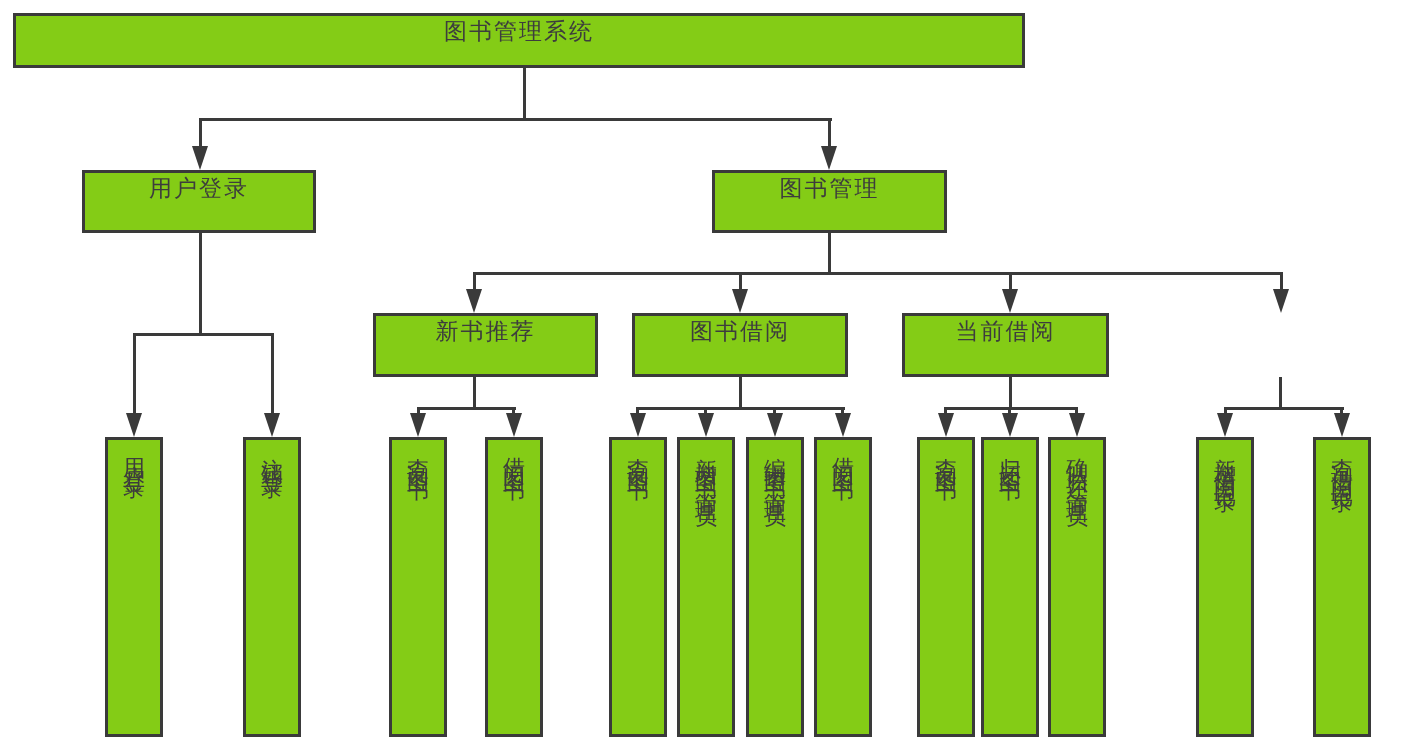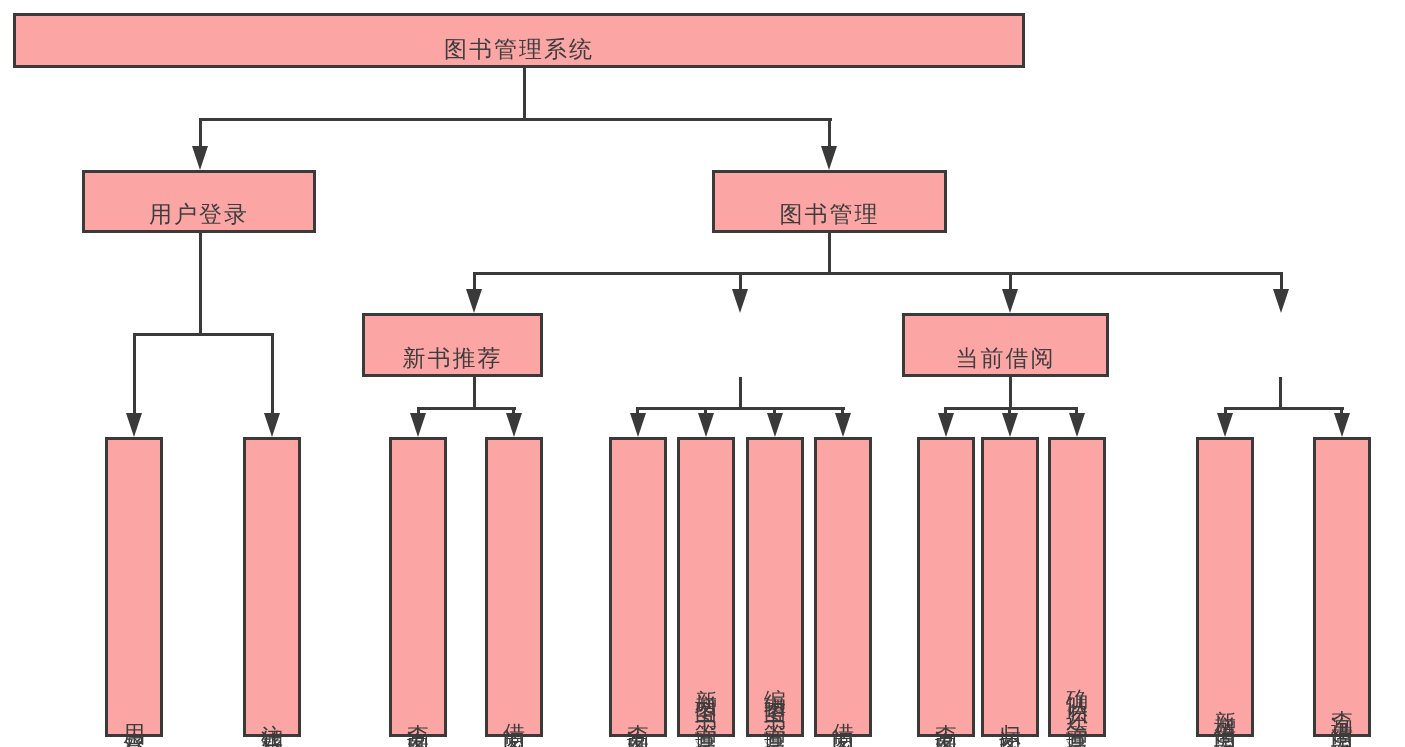--- a/index.html
+++ b/index.html
@@ -8,22 +8,22 @@
     background:#ffffff;
     font-family:"Liberation Sans","DejaVu Sans",sans-serif;
     overflow:hidden;
   }
   .canvas { position:relative; width:1405px; height:747px; background:var(--c-background,#ffffff); }
 
   .box {
     position:absolute;
     box-sizing:border-box;
     border:3px solid var(--c-line,#383838);
-    background:#fca5a5;
-    display:flex; align-items:flex-end; justify-content:center;
+    background:#84cc16;
+    display:flex; align-items:flex-start; justify-content:center;
     color:var(--c-text,#3d3d3d);
   }
   .hbox { font-size:23px; letter-spacing:2px; }
   .vbox {
     font-size:22px;
   }
   .vbox span {
     writing-mode:vertical-rl;
     letter-spacing:7px;
     line-height:1;
@@ -80,22 +80,25 @@
   <div class="hl" style="left:473px;top:272px;width:810px"></div>
   <div class="vl" style="left:473px;top:272px;height:20px"></div>
   <div class="vl" style="left:739px;top:272px;height:20px"></div>
   <div class="vl" style="left:1009px;top:272px;height:20px"></div>
   <div class="vl" style="left:1280px;top:272px;height:20px"></div>
   <div class="ah" style="left:466px;top:289px"></div>
   <div class="ah" style="left:732px;top:289px"></div>
   <div class="ah" style="left:1002px;top:289px"></div>
   <div class="ah" style="left:1273px;top:289px"></div>
 
-  <div class="box hbox" style="left:362px;top:313px;width:181px;height:64px">
+  <div class="box hbox" style="left:373px;top:313px;width:225px;height:64px">
     <span>新书推荐</span>
+  </div>
+  <div class="box hbox" style="left:632px;top:313px;width:216px;height:64px">
+    <span>图书借阅</span>
   </div>
   <div class="box hbox" style="left:902px;top:313px;width:207px;height:64px">
     <span>当前借阅</span>
   </div>
 
   <div class="vl" style="left:473px;top:377px;height:33px"></div>
   <div class="hl" style="left:417px;top:407px;width:99px"></div>
   <div class="vl" style="left:417px;top:407px;height:9px"></div>
   <div class="vl" style="left:512px;top:407px;height:9px"></div>
   <div class="ah" style="left:410px;top:413px"></div>

